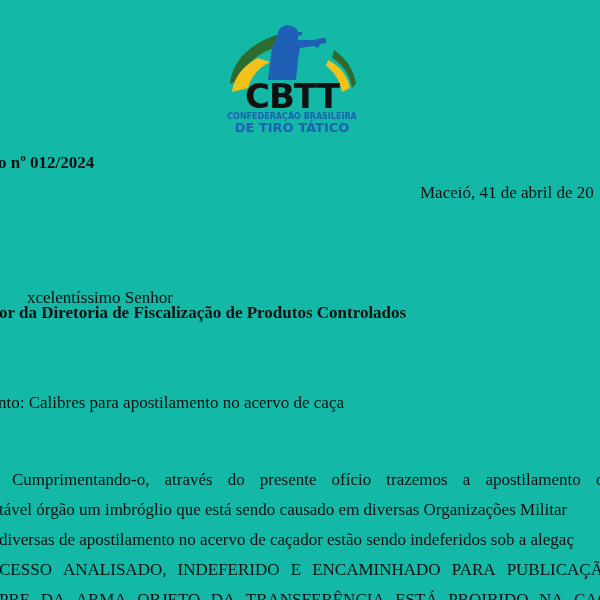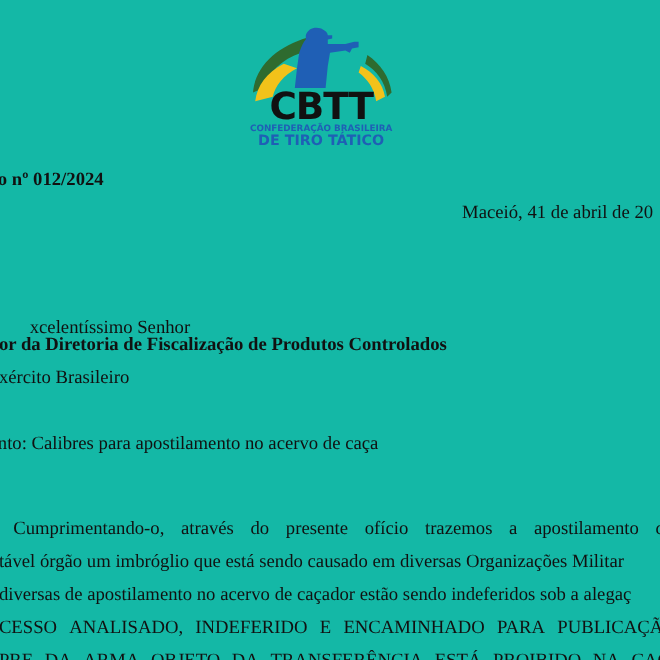--- a/index.html
+++ b/index.html
@@ -64,21 +64,20 @@
     <text x="70" y="97" text-anchor="middle" font-family="'DejaVu Sans', sans-serif" font-weight="bold" font-size="8" fill="#1f5fb5">CONFEDERAÇÃO BRASILEIRA</text>
     <text x="70" y="110" text-anchor="middle" font-family="'DejaVu Sans', sans-serif" font-weight="bold" font-size="13" fill="#1f5fb5">DE TIRO TÁTICO</text>
   </svg>
 
   <div class="line bold" style="left:-2px; top:153px;">o nº 012/2024</div>
 
   <div class="line" style="left:420px; top:183px;">Maceió, 41 de abril de 20</div>
 
   <div class="line" style="left:-1px; top:288px;margin-left:28px;">xcelentíssimo Senhor</div>
   <div class="line bold" style="left:-1px; top:303px;">or da Diretoria de Fiscalização de Produtos Controlados</div>
-  <div class="line" style="left:-1px; top:333px;">xército Brasileiro</div>
 
   <div class="line" style="left:-2px; top:393px;">nto: Calibres para apostilamento no acervo de caça</div>
 
   <div class="justify-line" style="left:12px; top:470px; width:600px;">
     <span>Cumprimentando-o,</span>
     <span>através</span>
     <span>do</span>
     <span>presente</span>
     <span>ofício</span>
     <span>trazemos</span>

